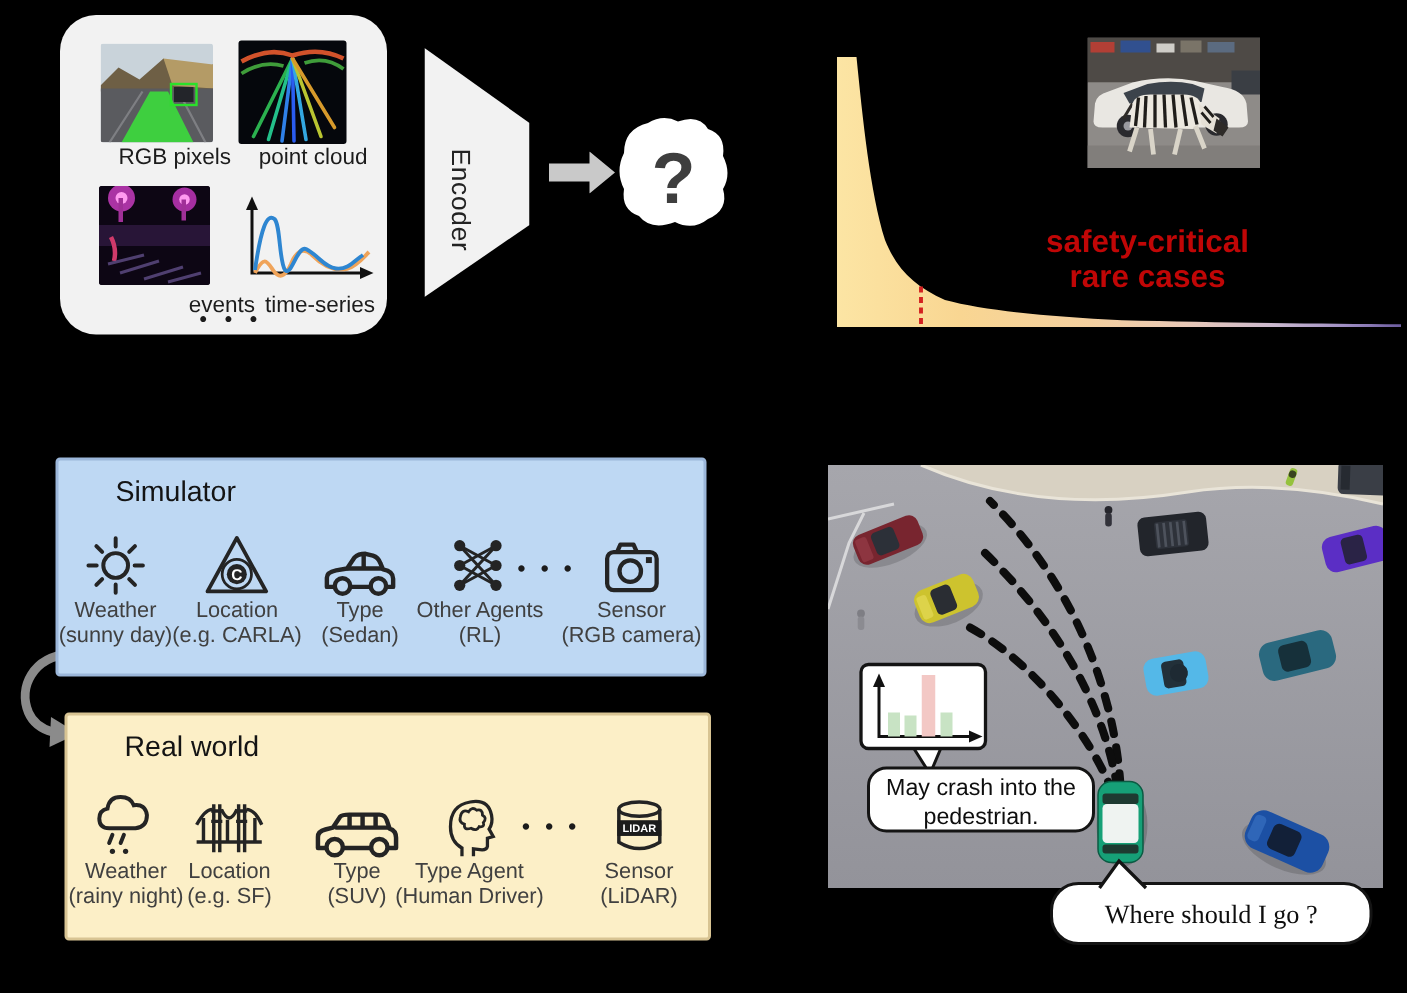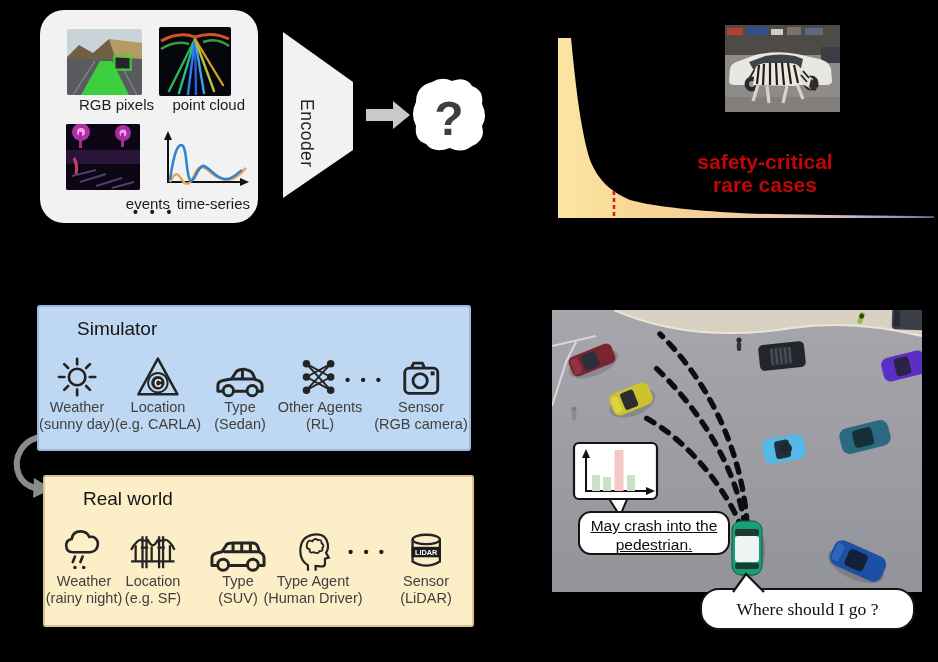--- a/index.html
+++ b/index.html
@@ -20,21 +20,21 @@
   .env-box{border-radius:3px;}
   .sim-box{left:37px;top:305px;width:430px;height:142px;border:2px solid #9cb7da;}
   .real-box{left:24px;top:475px;width:427px;height:148px;border:2px solid #d8c493;margin-left:19px;}
   .env-title{position:absolute;left:38px;top:11px;font-size:19px;color:#141414;}
   .env-item{position:absolute;display:flex;flex-direction:column;align-items:center;transform:translateX(-50%);}
   .env-item .iconbox{height:48px;display:flex;align-items:flex-end;justify-content:center;}
   .env-item .iname,.env-item .idetail{font-size:14.5px;line-height:17px;color:#404040;white-space:nowrap;text-align:center;}
   .env-dots{position:absolute;font-size:15px;font-weight:bold;letter-spacing:3px;color:#1c1c1c;}
   
   .bubble{position:absolute;background:#fff;border:2px solid #141414;text-align:center;color:#0e0e0e;z-index:5;}
-  .bubble-may{left:578px;top:511px;width:152px;height:44px;border-radius:13px;font-size:15.5px;line-height:19px;padding-top:3px;box-sizing:border-box;text-decoration:underline;}
+  .bubble-may{left:578px;top:511px;width:152px;height:44px;border-radius:13px;font-size:15.5px;line-height:19px;padding-top:3px;box-sizing:border-box;}
   .bubble-where{left:700px;top:588px;width:215px;height:42px;border-radius:19px;font-size:17.5px;line-height:38px;box-sizing:border-box;font-family:Liberation Serif, serif;}
   svg{display:block;}
 </style>
 </head>
 <body>
 
 <div id="fig">
 
   <div class="abs inputs-panel">
 

